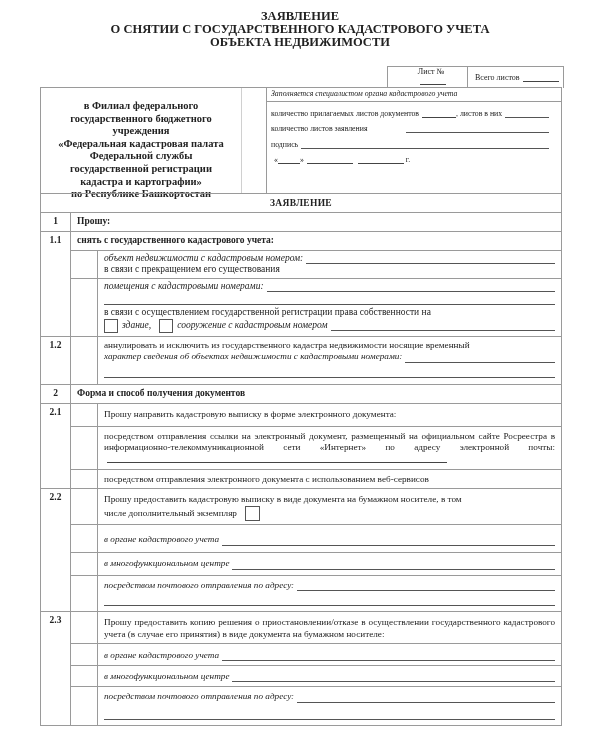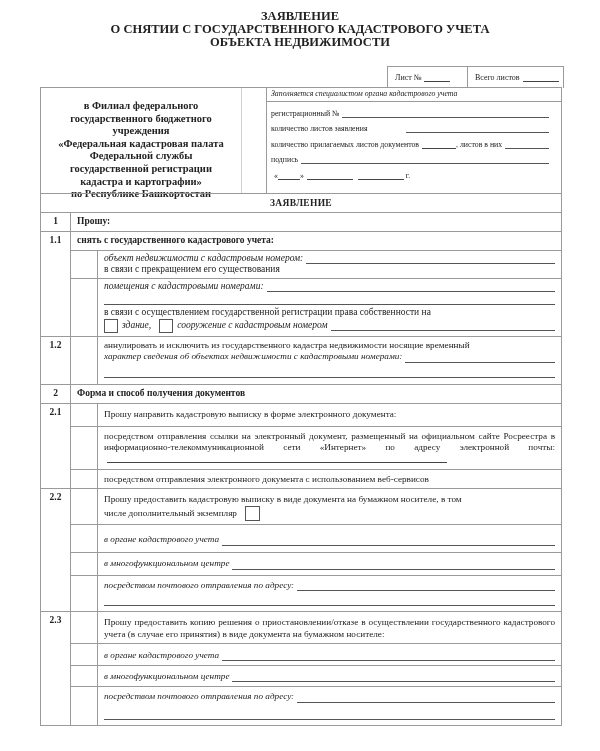--- a/index.html
+++ b/index.html
@@ -3,21 +3,21 @@
 <meta charset="utf-8">
 <style>
   html, body { margin: 0; padding: 0; background: #ffffff; }
   body { width: 600px; height: 751px; position: relative; overflow: hidden;
          font-family: "Liberation Serif", "DejaVu Serif", serif; color: #222; }
   .title { position: absolute; left: 0; top: 10px; width: 600px; text-align: center;
            font-weight: bold; font-size: 12.5px; line-height: 13px; }
   .sheet-box { position: absolute; left: 387px; top: 66px; width: 175px; height: 21px;
                border: 1px solid #9a9a9a; border-bottom: none; display: flex; font-size: 8px; }
   .sheet-box div { display: flex; align-items: center; padding-left: 7px; }
-  .sheet-box .c1 { width: 72px; border-right: 1px solid #9a9a9a; }
+  .sheet-box .c1 { width: 72px; border-right: 1px solid #9a9a9a; flex-direction: column; }
   .uline { display: inline-block; border-bottom: 1px solid #444; height: 8px; vertical-align: baseline; }
   .header-table { position: absolute; left: 40px; top: 87px; width: 522px; height: 107px;
                   border: 1px solid #9a9a9a; box-sizing: border-box; }
   .addressee { position: absolute; left: 0; top: 0; width: 200px; height: 105px; text-align: center;
                font-weight: bold; font-size: 10.5px; line-height: 12.6px; padding-top: 1px; margin-top: 11px; }
   .gap-col { position: absolute; left: 200px; top: 0; width: 24px; height: 105px;
              border-left: 1px solid #d0d0d0; border-right: 1px solid #9a9a9a; }
   .reg { position: absolute; left: 225px; top: 0; width: 295px; height: 105px; font-size: 7.8px; }
   .reg .hdr { height: 13px; border-bottom: 1px solid #9a9a9a; padding-left: 5px; line-height: 12px; font-style: italic; }
   .reg .line { display: flex; align-items: flex-end; padding-left: 5px; padding-right: 12px; height: 15.5px; }
@@ -66,32 +66,28 @@
     <div>«Федеральная кадастровая палата</div>
     <div>Федеральной службы</div>
     <div>государственной регистрации</div>
     <div>кадастра и картографии»</div>
     <div>по Республике Башкортостан</div>
   </div>
   <div class="gap-col"></div>
   <div class="reg">
     <div class="hdr">Заполняется специалистом органа кадастрового учета</div>
     <div class="line">
-      <span>регистрационный №</span>
-      <span class="fill"></span>
-    </div>
-    <div class="line">
-      <span>количество листов заявления</span>
-      <span class="fill" style="margin-left:38px"></span>
-    </div>
-    <div class="line">
       <span>количество прилагаемых листов документов</span>
       <span class="uline" style="width:34px;margin-left:3px"></span>
       <span>, листов в них</span>
       <span class="fill"></span>
+    </div>
+    <div class="line">
+      <span>количество листов заявления</span>
+      <span class="fill" style="margin-left:38px"></span>
     </div>
     <div class="line">
       <span>подпись</span>
       <span class="fill"></span>
     </div>
     <div class="line" style="padding-left:8px">
       <span>«</span>
       <span class="uline" style="width:22px"></span>
       <span>»</span>
       <span class="uline" style="width:46px;margin-left:3px"></span>

